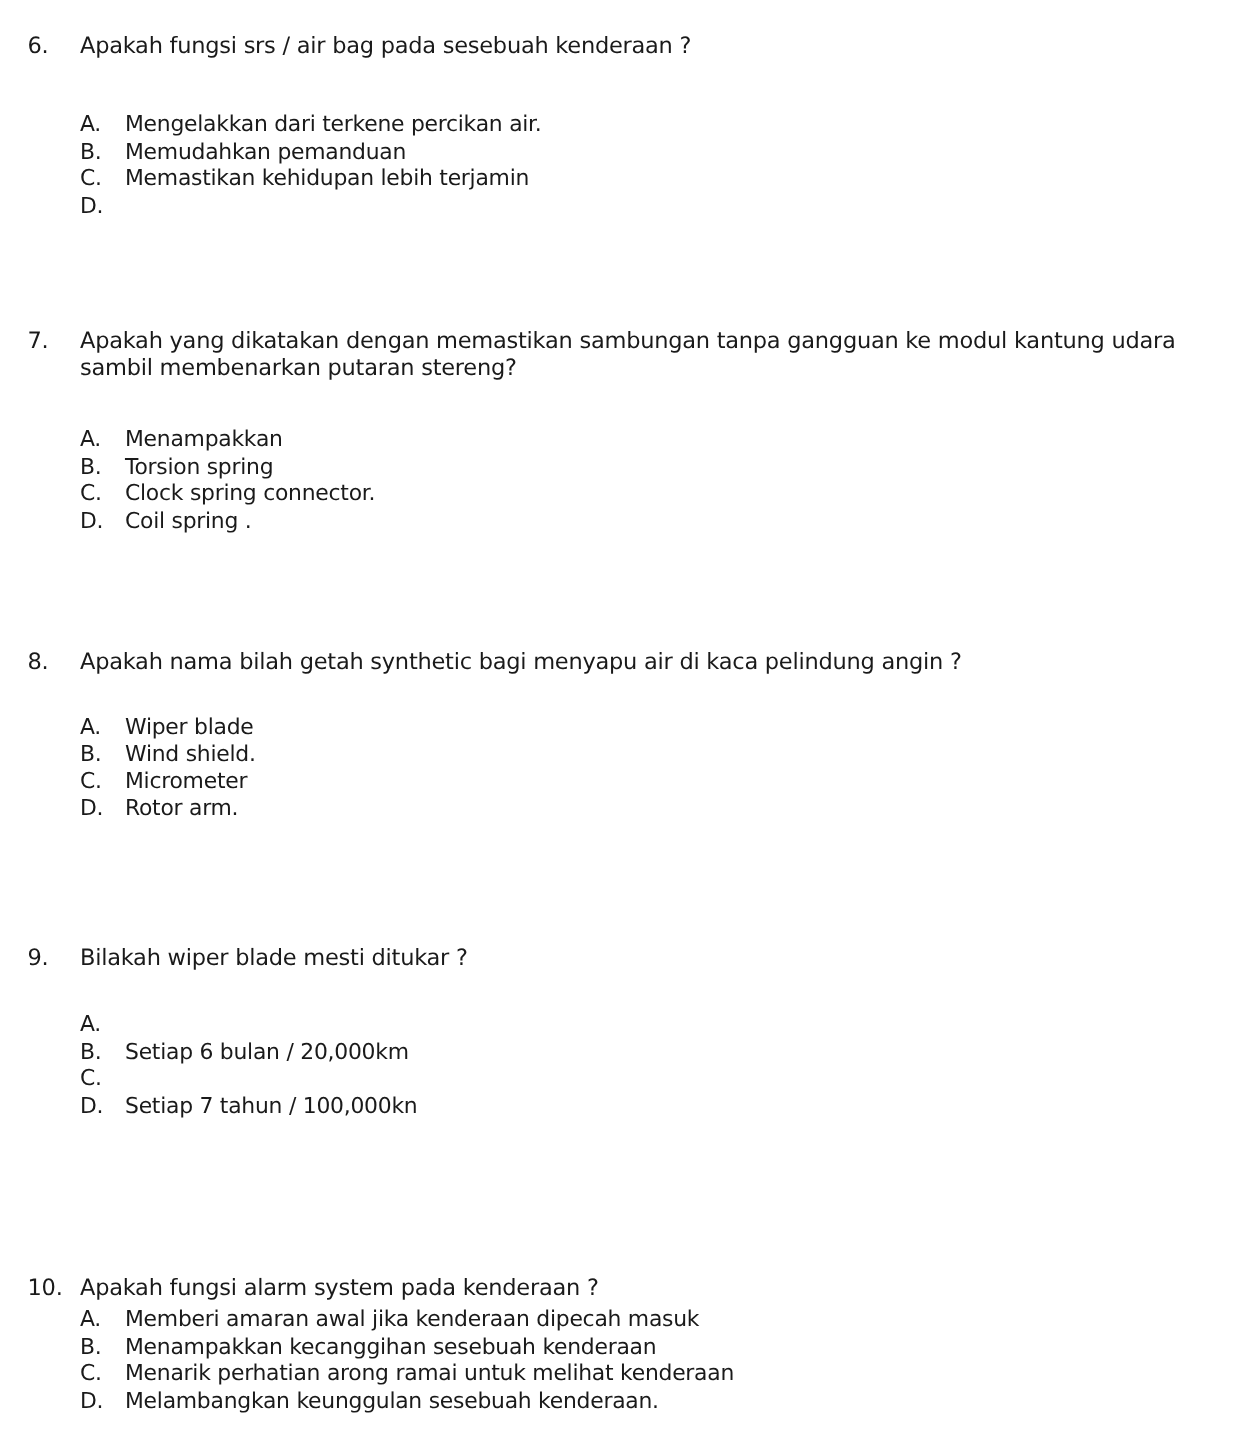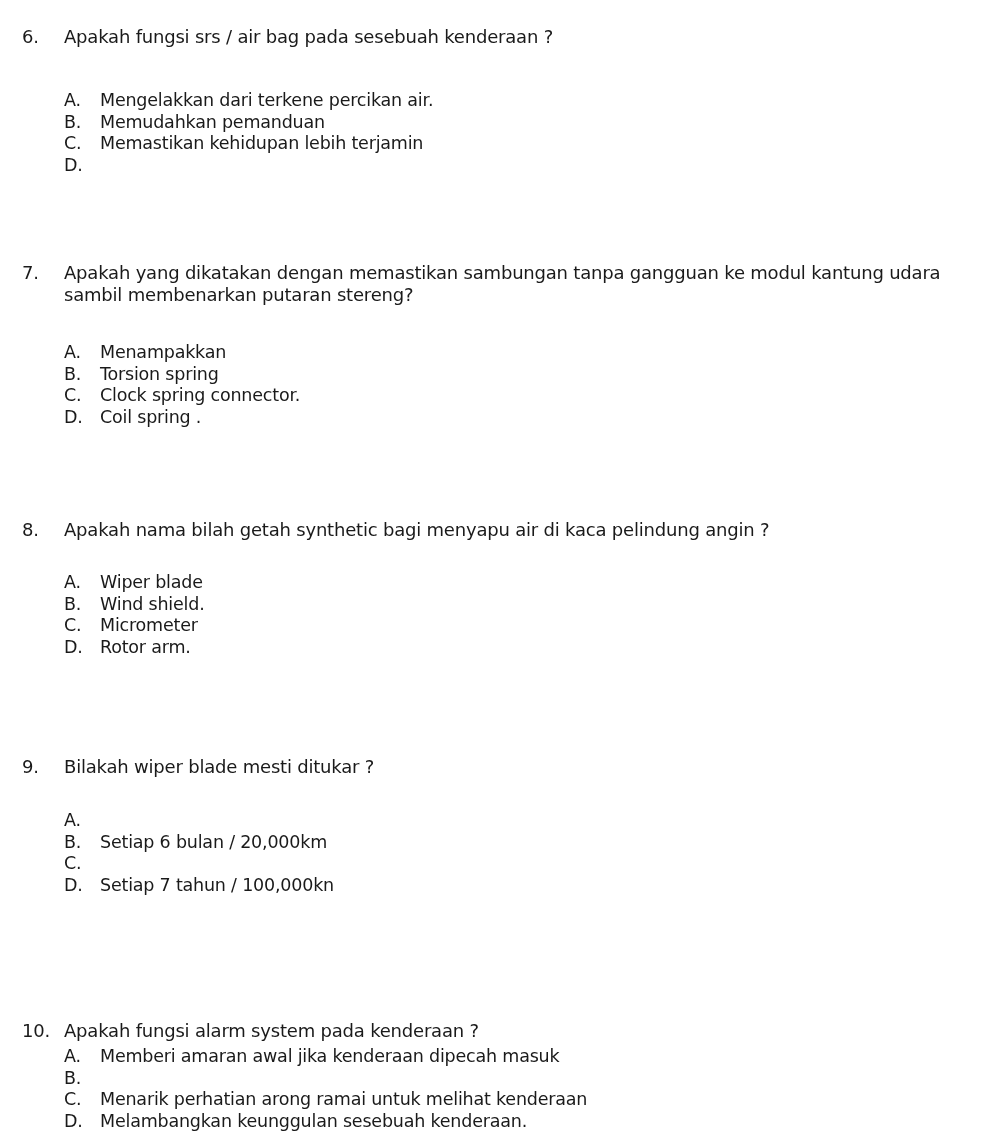--- a/index.html
+++ b/index.html
@@ -121,20 +121,21 @@
     <span class="q-text">Apakah fungsi alarm system pada kenderaan ?</span>
   </div>
 </div>
 <div class="opts-wrap" style="top:1046px;">
   <div class="opt">
       <span class="opt-letter">A.</span>
       <span>Memberi amaran awal jika kenderaan dipecah masuk</span>
     </div>
   <div class="opt">
       <span class="opt-letter">B.</span>
+      <span>Menampakkan kecanggihan sesebuah kenderaan</span>
     </div>
   <div class="opt">
       <span class="opt-letter">C.</span>
       <span>Menarik perhatian arong ramai untuk melihat kenderaan</span>
     </div>
   <div class="opt">
       <span class="opt-letter">D.</span>
       <span>Melambangkan keunggulan sesebuah kenderaan.</span>
     </div>
 </div>

